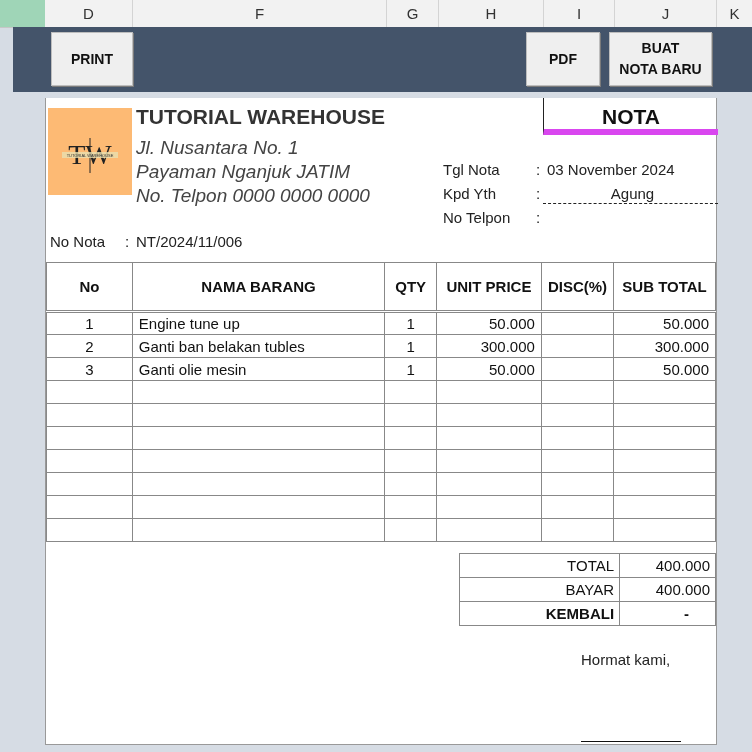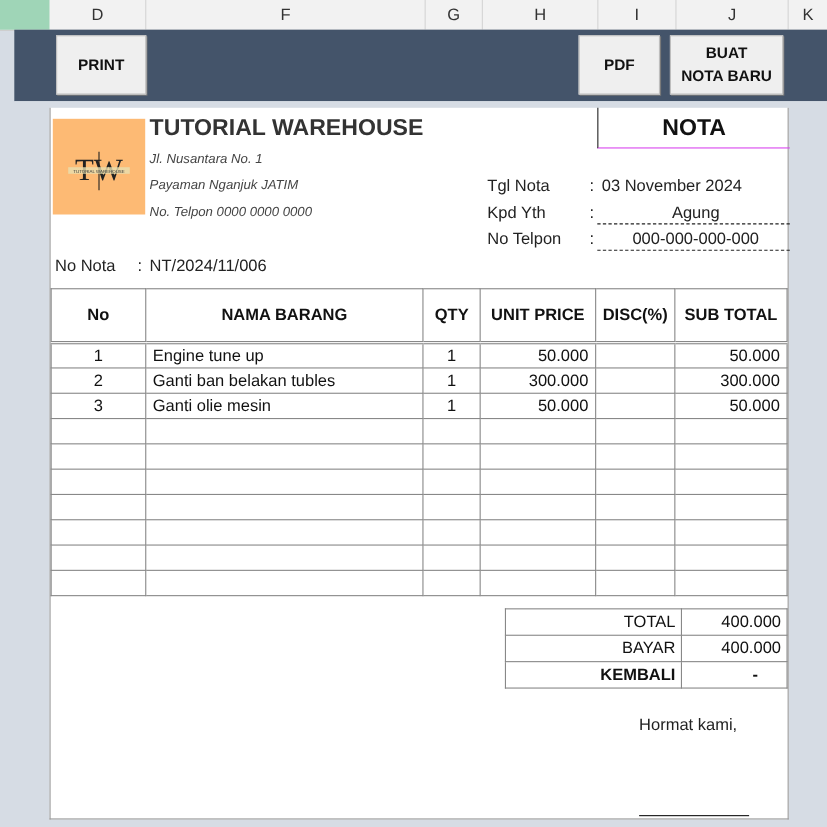--- a/index.html
+++ b/index.html
@@ -10,23 +10,23 @@
   .colhdr .col { position:absolute; top:0; height:27px; line-height:28px; text-align:center; font-size:15px; color:#333; border-right:1px solid #d4d4d4; box-sizing:border-box; }
   
   .toolbar { position:absolute; left:13px; top:27px; width:739px; height:65px; background:#44546a; }
   .btn { position:absolute; background:#efefef; border:1px solid #bdbdbd; box-shadow:1px 1px 0 #7a7a7a; box-sizing:border-box; font-weight:bold; font-size:14px; display:flex; align-items:center; justify-content:center; text-align:center; line-height:21px; color:#111; cursor:pointer; }
   .bar2 { position:absolute; left:13px; top:92px; width:739px; height:6px; background:#d6dce4; }
   
   .sheet { position:absolute; left:45px; top:98px; width:672px; height:647px; background:#fff; border-left:1px solid #999; border-right:1px solid #999; border-bottom:1px solid #999; box-sizing:border-box; }
   .abs { position:absolute; }
   .logo { position:absolute; left:2px; top:10px; width:84px; height:87px; background:#fdba74; }
   .company { font-size:21px; font-weight:bold; color:#333; white-space:nowrap; }
-  .addr { font-size:12px; font-style:italic; color:#444; white-space:nowrap; }
+  .addr { font-size:19px; font-style:italic; color:#444; white-space:nowrap; }
   .lbl { font-size:15px; color:#222; white-space:nowrap; }
-  .nota-box { position:absolute; left:497px; top:0; width:175px; height:37px; border-left:1px solid #222; border-bottom:1px solid #d946ef; box-sizing:border-box; text-align:center; font-weight:bold; font-size:21px; line-height:37px; }
+  .nota-box { position:absolute; left:497px; top:0; width:175px; height:37px; border-left:1px solid #222; border-bottom:6px solid #d946ef; box-sizing:border-box; text-align:center; font-weight:bold; font-size:21px; line-height:37px; }
   .dotted { border-bottom:1px dashed #222;text-align:center; }
   
   table.items { position:absolute; left:0; top:164px; border-collapse:collapse; table-layout:fixed; }
   table.items td, table.items th { border:1px solid #888; padding:0 6px; font-size:15px; height:23px; box-sizing:border-box; white-space:nowrap; overflow:hidden; }
   table.items th { height:49px; font-weight:bold; font-size:15px; }
   table.items tr.first td { border-top:3px double #888; }
   .c { text-align:center; } .r { text-align:right; } .l { text-align:left; }
   table.totals { position:absolute; left:393px; top:455px; border-collapse:collapse; table-layout:fixed;margin-left:20px; }
   table.totals td { border:1px solid #888; height:24px; font-size:15px; padding:0 5px; box-sizing:border-box; }
   .sig-line { position:absolute; left:535px; top:643px; width:100px; border-top:1px solid #111; }
@@ -80,21 +80,20 @@
   <div class="abs lbl" style="left:397px;top:63px;">Tgl Nota</div>
   <div class="abs lbl" style="left:490px;top:63px;">:</div>
   <div class="abs lbl" style="left:501px;top:63px;">03 November 2024</div>
 
   <div class="abs lbl" style="left:397px;top:87px;">Kpd Yth</div>
   <div class="abs lbl" style="left:490px;top:87px;">:</div>
   <div class="abs lbl dotted" style="left:497px;top:87px;width:175px;height:19px;padding-left:4px;box-sizing:border-box;">Agung</div>
 
   <div class="abs lbl" style="left:397px;top:111px;">No Telpon</div>
   <div class="abs lbl" style="left:490px;top:111px;">:</div>
-  <div class="abs lbl dotted" style="left:497px;top:111px;width:175px;height:19px;padding-left:4px;box-sizing:border-box;">000-000-000-000</div>
 
   <div class="abs lbl" style="left:4px;top:135px;">No Nota</div>
   <div class="abs lbl" style="left:79px;top:135px;">:</div>
   <div class="abs lbl" style="left:90px;top:135px;">NT/2024/11/006</div>
 
   <table class="items">
     <colgroup>
       <col style="width:87px">
         <col style="width:254px">
         <col style="width:52px">

